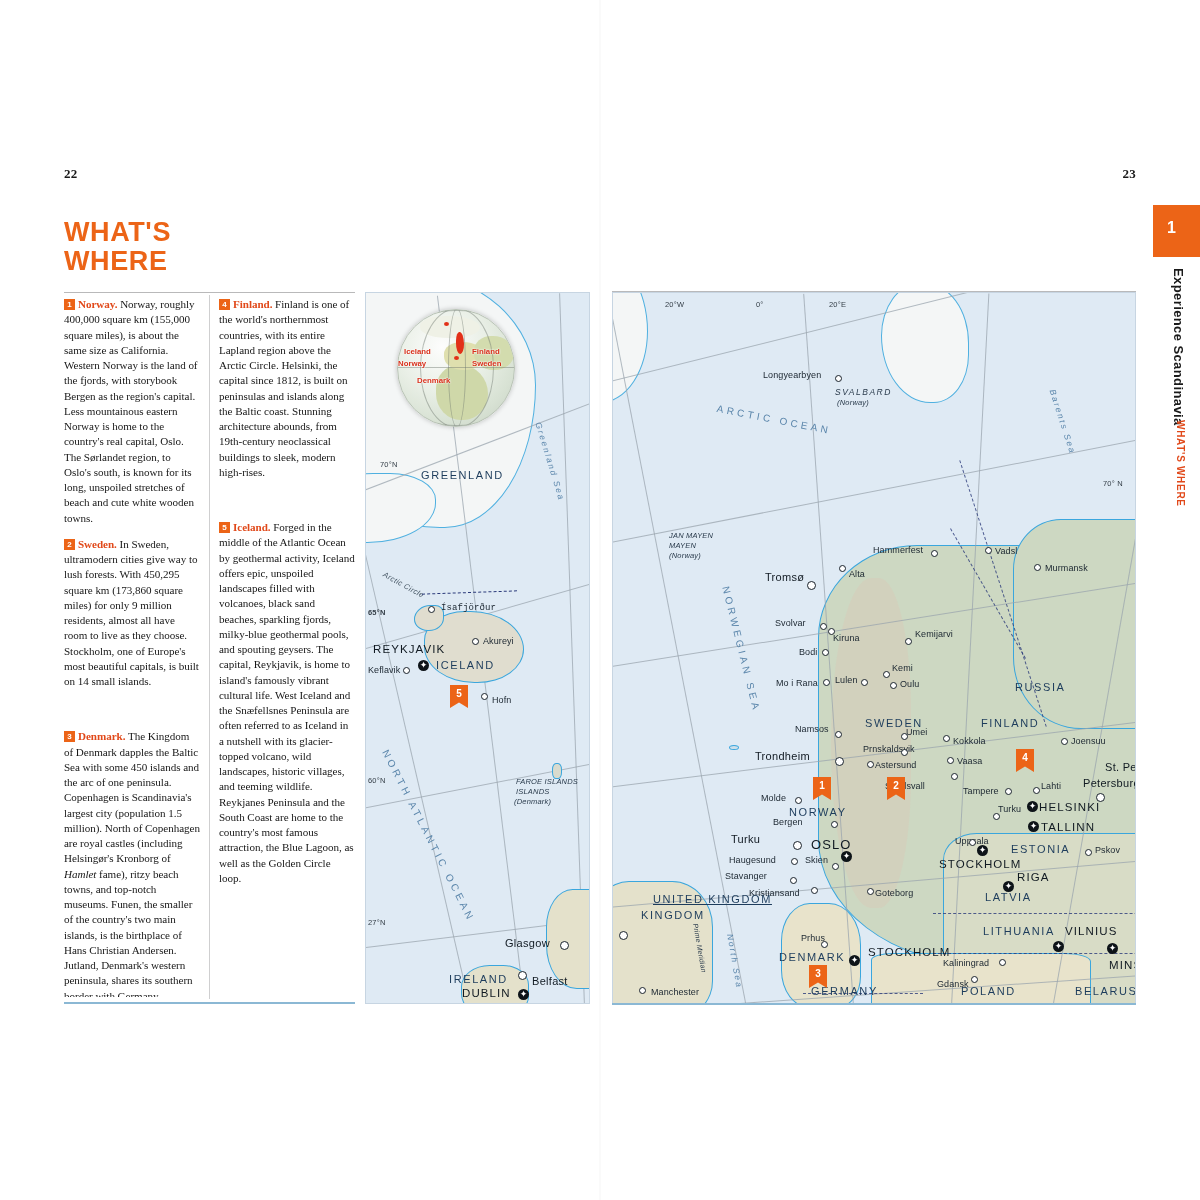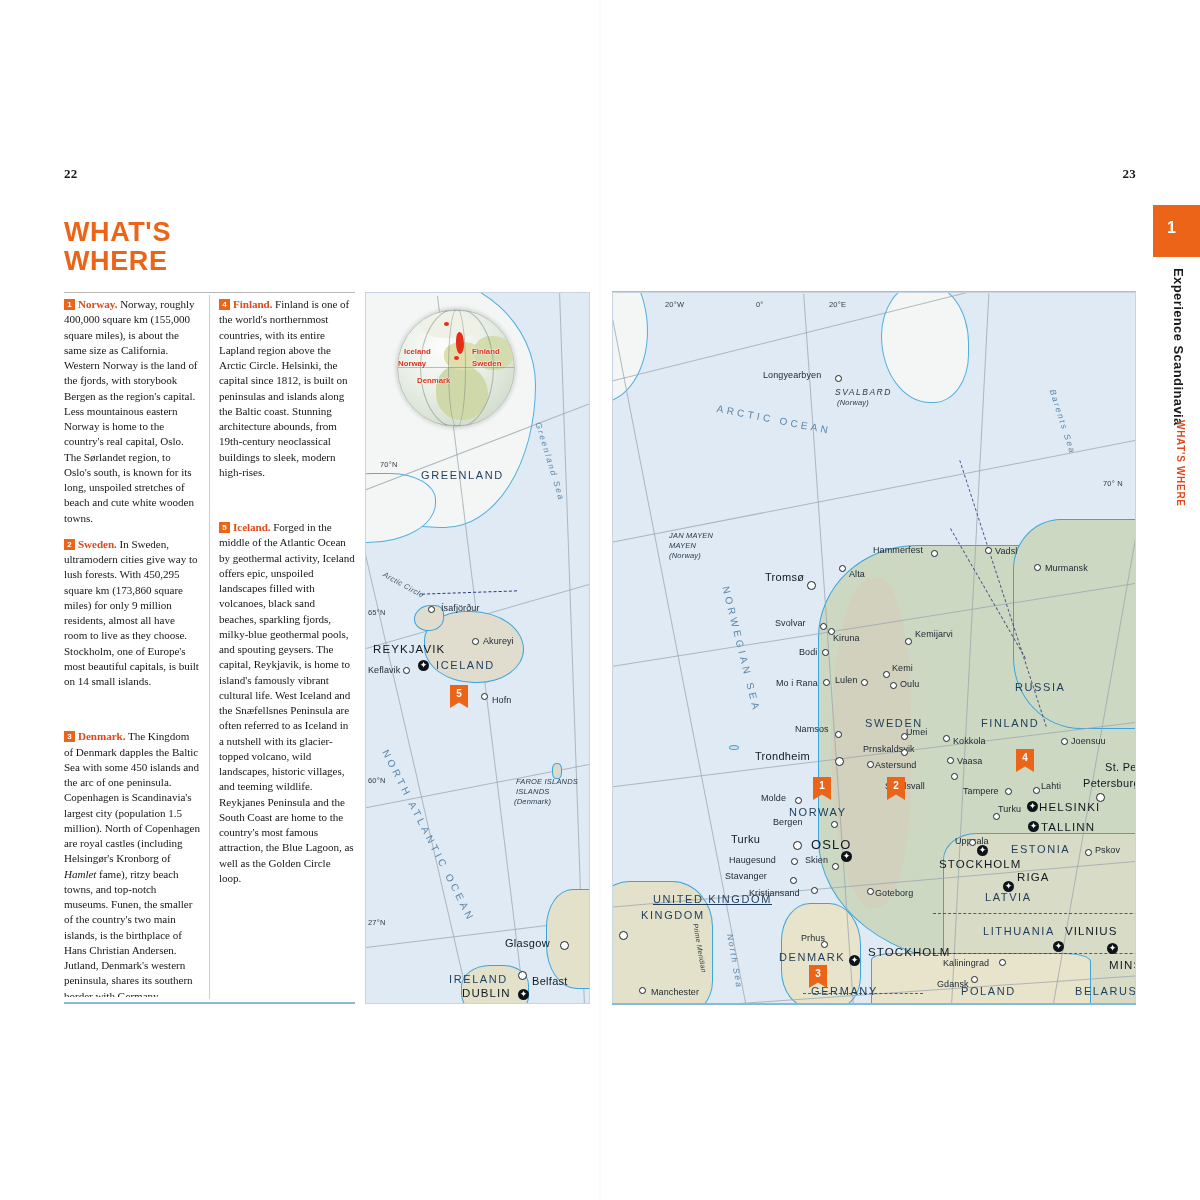--- a/index.html
+++ b/index.html
@@ -405,28 +405,28 @@
       <div class="globe-red" style="left:46px; top:12px; width:5px; height:4px; border-radius:50%;"></div>
       <div class="globe-red" style="left:56px; top:46px; width:5px; height:4px; border-radius:50%;"></div>
     </div>
     <div class="globe-lbl" style="left:38px; top:54px;">Iceland</div>
     <div class="globe-lbl" style="left:32px; top:66px;">Norway</div>
     <div class="globe-lbl" style="left:106px; top:54px;">Finland</div>
     <div class="globe-lbl" style="left:106px; top:66px;">Sweden</div>
     <div class="globe-lbl" style="left:51px; top:83px;">Denmark</div>
 
     <div class="lbl lbl-grat" style="left:14px; top:167px;">70°N</div>
-    <div class="lbl lbl-grat" style="left:2px; top:315px;">65°N</div>
+    <div class="lbl lbl-grat" style="left:2px; top:315px;font-weight:bold;">65°N</div>
     <div class="lbl lbl-grat" style="left:2px; top:483px;">60°N</div>
     <div class="lbl lbl-grat" style="left:2px; top:625px;">27°N</div>
 
     <div class="lbl lbl-country" style="left:55px; top:176px;">GREENLAND</div>
     <div class="lbl lbl-sea" style="left:177px; top:128px; transform:rotate(73deg);">Greenland Sea</div>
 
-    <div class="lbl lbl-city" style="left:75px; top:310px;">Ísafjörður</div>
+    <div class="lbl lbl-city" style="left:75px; top:310px;font-family:Liberation Mono, monospace;">Ísafjörður</div>
     <div class="dot" style="left:62px; top:313px;"></div>
 
     <div class="lbl lbl-capital" style="left:7px; top:350px;">REYKJAVIK</div>
     <div class="star" style="left:52px; top:367px;">✦</div>
 
     <div class="lbl lbl-country" style="left:70px; top:366px;">ICELAND</div>
     <div class="lbl lbl-city" style="left:117px; top:343px;">Akureyi</div>
     <div class="dot" style="left:106px; top:345px;"></div>
 
     <div class="lbl lbl-city" style="left:2px; top:372px;">Keflavik</div>

